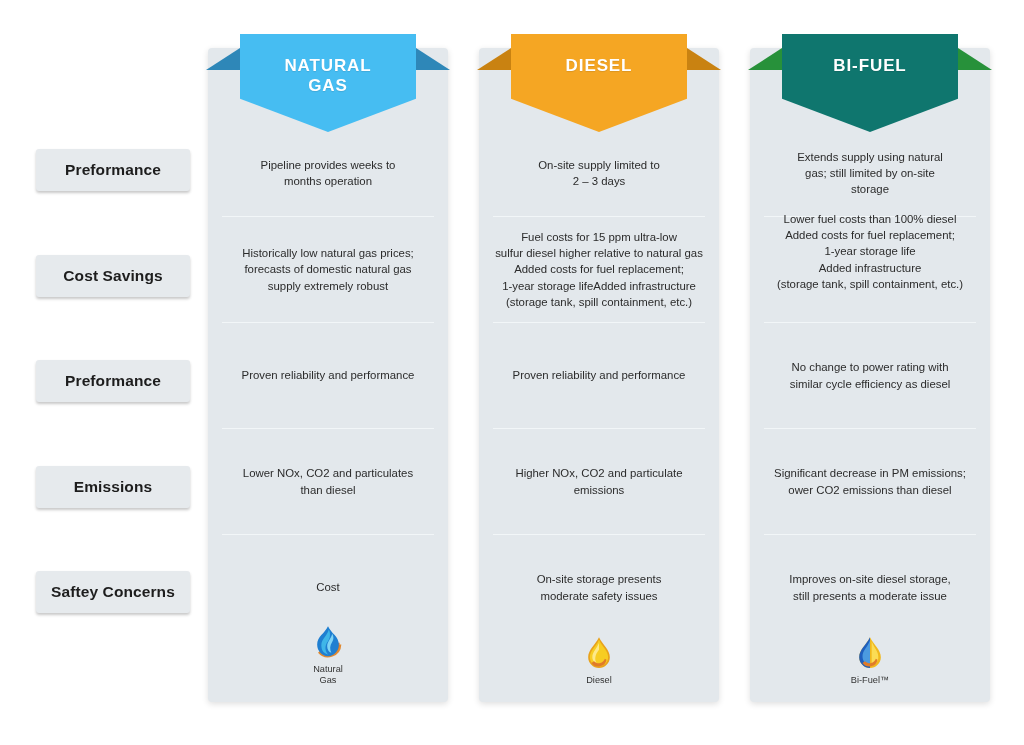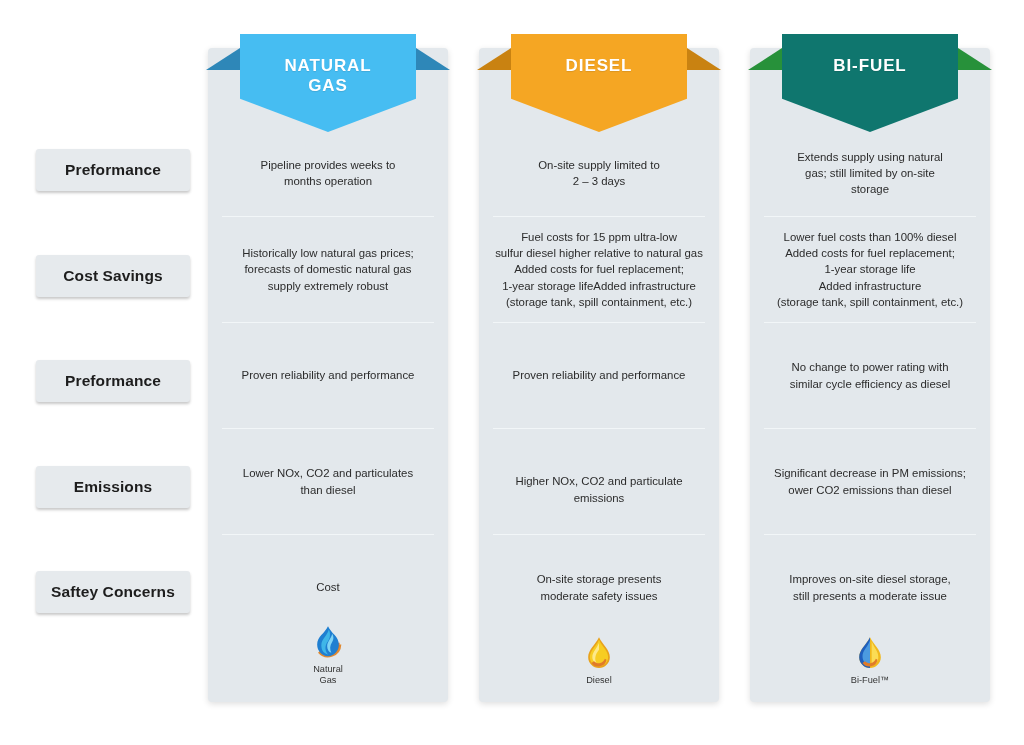--- a/index.html
+++ b/index.html
@@ -251,21 +251,21 @@
       <div class="cell" style="top:169px;height:105px">
         <span>Fuel costs for 15 ppm ultra-low<br>sulfur diesel higher relative to natural gas<br>Added costs for fuel replacement;<br>1-year storage lifeAdded infrastructure<br>(storage tank, spill containment, etc.)</span>
       </div>
       <div class="divider" style="top:274px"></div>
 
       <div class="cell" style="top:275px;height:105px">
         <span>Proven reliability and performance</span>
       </div>
       <div class="divider" style="top:380px"></div>
 
-      <div class="cell" style="top:389px;height:105px">
+      <div class="cell" style="top:381px;height:105px">
         <span>Higher NOx, CO2 and particulate<br>emissions</span>
       </div>
       <div class="divider" style="top:486px"></div>
 
       <div class="cell" style="top:487px;height:105px">
         <span>On-site storage presents<br>moderate safety issues</span>
       </div>
     </div>
 
     <div class="logo-block">
@@ -293,21 +293,21 @@
 
   <div class="column" style="left:750px">
     <div class="col-panel"></div>
 
     <div class="cells">
       <div class="cell" style="top:82px;height:86px">
         <span>Extends supply using natural<br>gas; still limited by on-site<br>storage</span>
       </div>
       <div class="divider" style="top:168px"></div>
 
-      <div class="cell" style="top:169px;height:105px">
+      <div class="cell" style="top:151px;height:105px">
         <span>Lower fuel costs than 100% diesel<br>Added costs for fuel replacement;<br>1-year storage life<br>Added infrastructure<br>(storage tank, spill containment, etc.)</span>
       </div>
       <div class="divider" style="top:274px"></div>
 
       <div class="cell" style="top:275px;height:105px">
         <span>No change to power rating with<br>similar cycle efficiency as diesel</span>
       </div>
       <div class="divider" style="top:380px"></div>
 
       <div class="cell" style="top:381px;height:105px">

